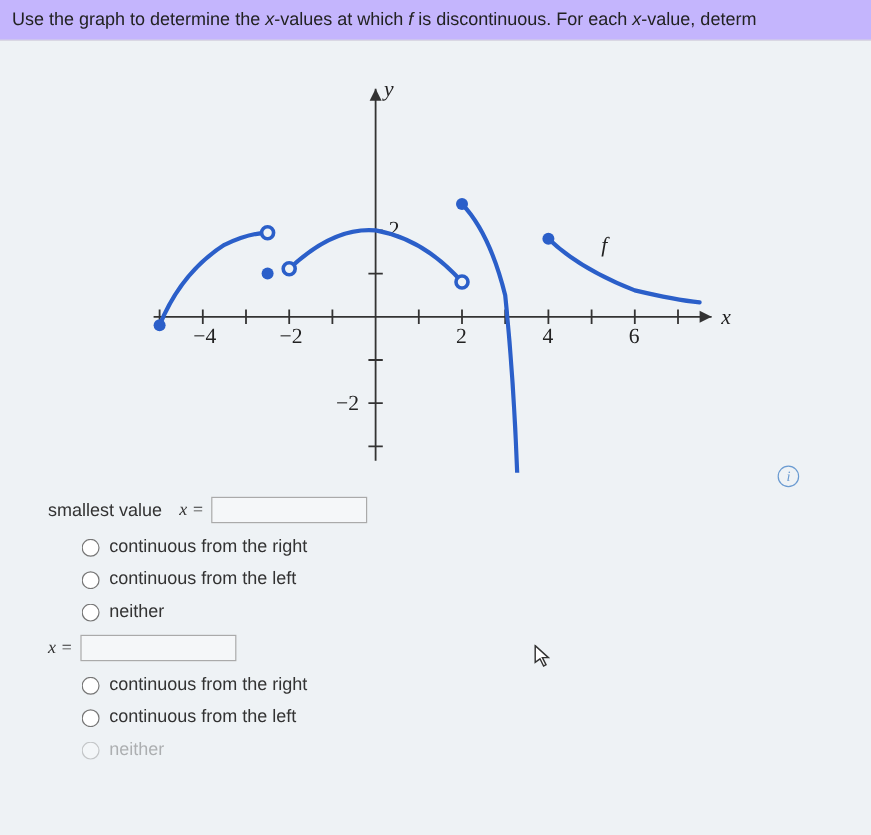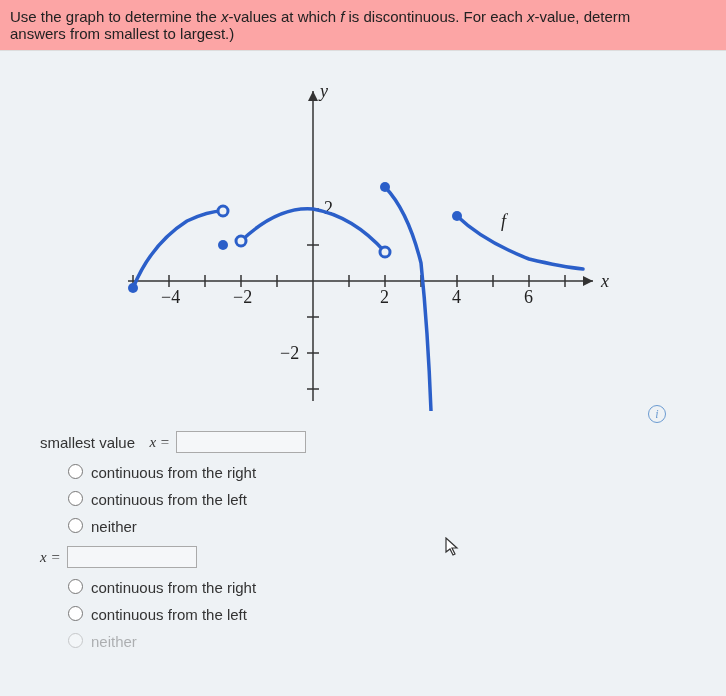--- a/index.html
+++ b/index.html
@@ -5,21 +5,21 @@
     * { margin: 0; padding: 0; box-sizing: border-box; }
     body {
       font-family: Arial, sans-serif;
       background: #eef2f5;
       width: 726px;
       height: 696px;
       overflow: hidden;
       position: relative;
     }
     .question-header {
-      background: #fca5a5;
+      background: #c4b5fd;
       padding: 8px 10px;
       font-size: 15px;
       color: #222;
       border-bottom: 1px solid #ddd;
     }
     .question-header i { font-style: italic; }
     .content-area {
       padding: 20px 30px 10px 30px;
       position: relative;
     }
@@ -64,21 +64,21 @@
     input[type="text"] {
       width: 130px;
       height: 22px;
       border: 1px solid #aaa;
       background: #f5f7f9;
       padding: 2px 4px;
       font-size: 14px;
     }
     .radio-row {
       display: flex;
-      align-items: flex-start;
+      align-items: flex-end;
       padding: 5px 0 5px 28px;
     }
     input[type="radio"] {
       width: 15px;
       height: 15px;
       margin-right: 8px;
       cursor: pointer;
     }
     .radio-label { font-size: 15px; color: #333; }
     .faded {
@@ -99,21 +99,20 @@
     svg .dot-filled { fill: #2b5fc9; }
     svg .dot-open { fill: #eef2f5; stroke: #2b5fc9; stroke-width: 3; }
     svg text.axis-num { font-family: 'Times New Roman', serif; font-size: 18px; fill: #222; }
     svg text.axis-lbl { font-family: 'Times New Roman', serif; font-style: italic; font-size: 18px; fill: #222; }
   </style>
 </head>
 <body>
 
 <div class="question-header">
   <span>Use the graph to determine the </span><i>x</i><span>-values at which </span><i>f</i><span> is discontinuous. For each </span><i>x</i><span>-value, determ</span><br>
-  <span>answers from smallest to largest.)</span>
 </div>
 
 <div class="content-area">
 
   <div class="graph-container">
     <svg width="500" height="340" viewBox="0 0 500 340">
 
       <line class="axis" x1="15" y1="210" x2="480" y2="210"></line>
       <polygon points="480,210 470,205 470,215" fill="#333"></polygon>
       <line class="axis" x1="200" y1="330" x2="200" y2="20"></line>

